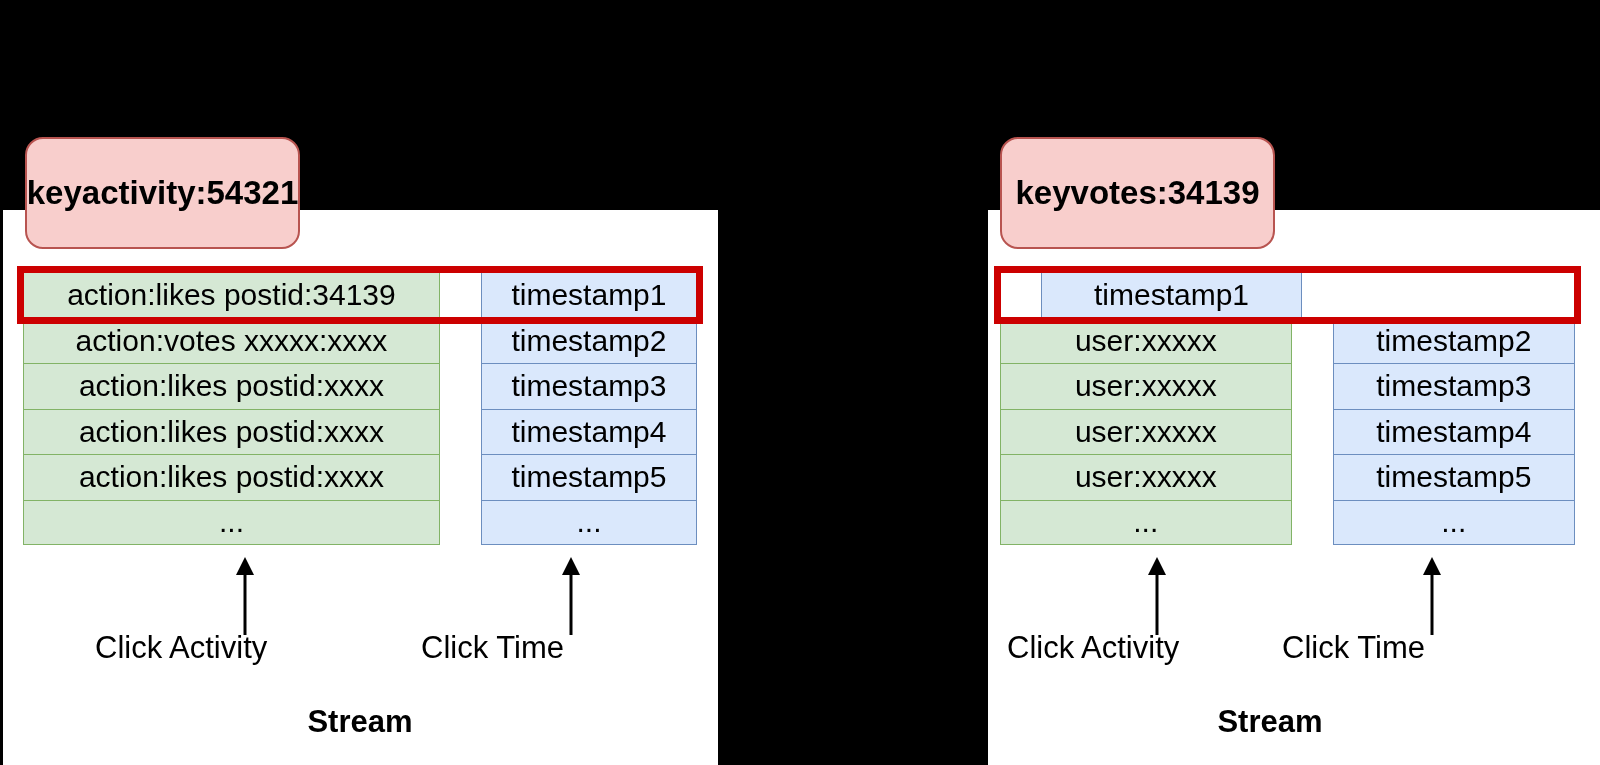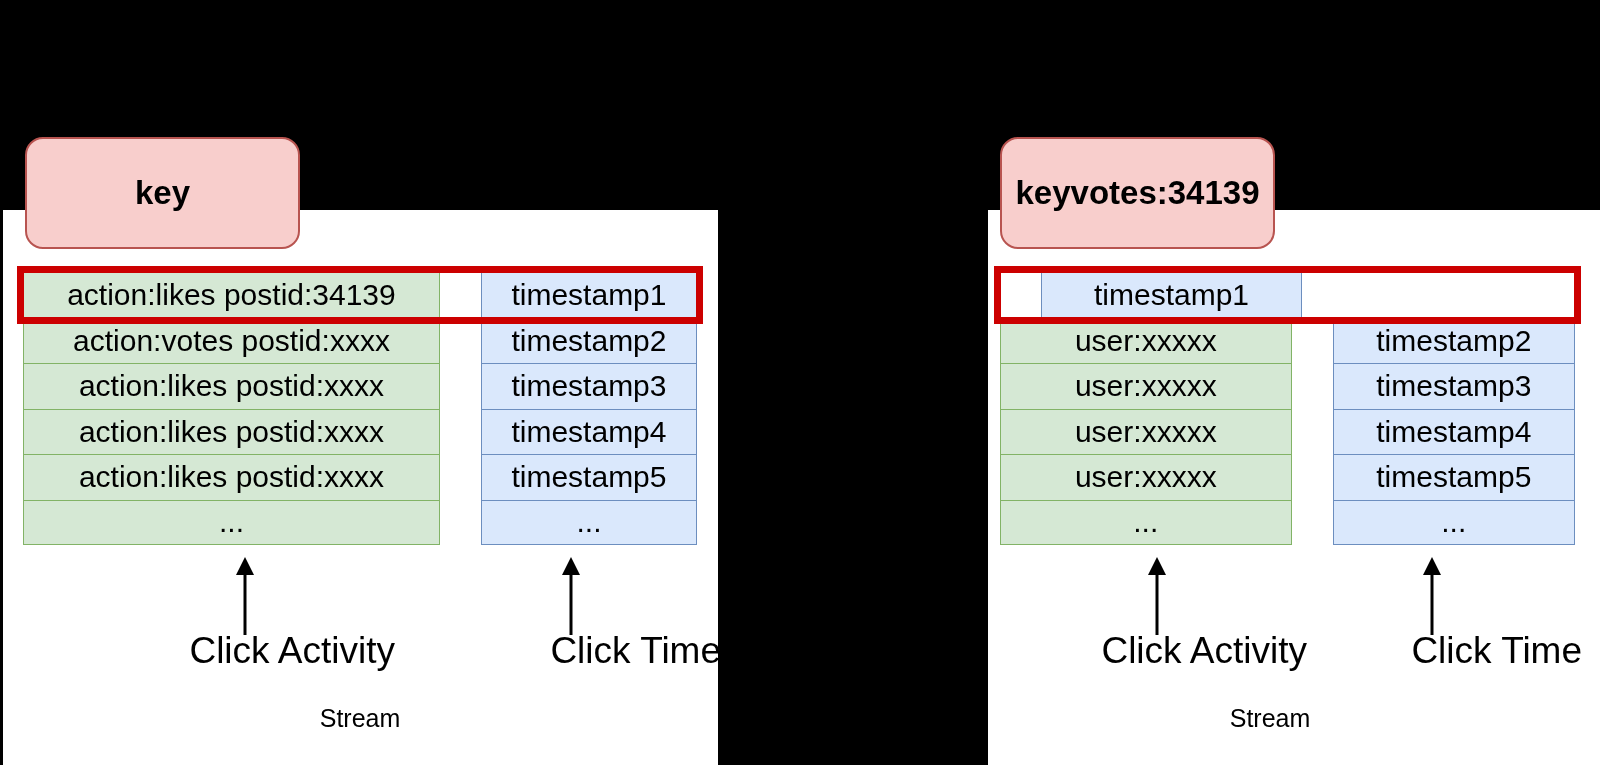--- a/index.html
+++ b/index.html
@@ -147,50 +147,50 @@
     position: absolute;
     width: 24px;
     height: 78px;
     z-index: 12;
   }
   .arrow svg { display: block; }
 
   
   .caption {
     position: absolute;
-    font-size: 37px;
+    font-size: 31px;
     color: #000000;
     white-space: nowrap;
-    text-align: right;
+    text-align: left;
     z-index: 12;
   }
   .stream-label {
     position: absolute;
-    font-size: 25px;
-    font-weight: normal;
+    font-size: 31px;
+    font-weight: bold;
     color: #000000;
     white-space: nowrap;
     text-align: center;
     z-index: 12;
   }
 </style>
 </head>
 <body>
 
 <div class="canvas">
 
   <div class="panel panel-left"></div>
 
   <div class="stream-table table-left">
     <div class="srow">
       <div class="cell cell-activity">action:likes postid:34139</div>
       <div class="cell cell-time">timestamp1</div>
     </div>
     <div class="srow">
-      <div class="cell cell-activity">action:votes postid:xxxx</div>
+      <div class="cell cell-activity">action:votes xxxxx:xxxx</div>
       <div class="cell cell-time">timestamp2</div>
     </div>
     <div class="srow">
       <div class="cell cell-activity">action:likes postid:xxxx</div>
       <div class="cell cell-time">timestamp3</div>
     </div>
     <div class="srow">
       <div class="cell cell-activity">action:likes postid:xxxx</div>
       <div class="cell cell-time">timestamp4</div>
     </div>
@@ -201,20 +201,21 @@
     <div class="srow">
       <div class="cell cell-activity">...</div>
       <div class="cell cell-time">...</div>
     </div>
   </div>
 
   <div class="highlight-box hl-left"></div>
 
   <div class="key-badge key-badge-left">
     <span class="kb-line">key</span>
+    <span class="kb-line">activity:54321</span>
   </div>
 
   <div class="arrow" style="left:233px; top:557px;">
     <svg width="24" height="78" viewBox="0 0 24 78">
       <line x1="12" y1="78" x2="12" y2="14" stroke="#000000" stroke-width="3"></line>
       <polygon points="12,0 3,18 21,18" fill="#000000"></polygon>
     </svg>
   </div>
   <div class="arrow" style="left:559px; top:557px;">
     <svg width="24" height="78" viewBox="0 0 24 78">

